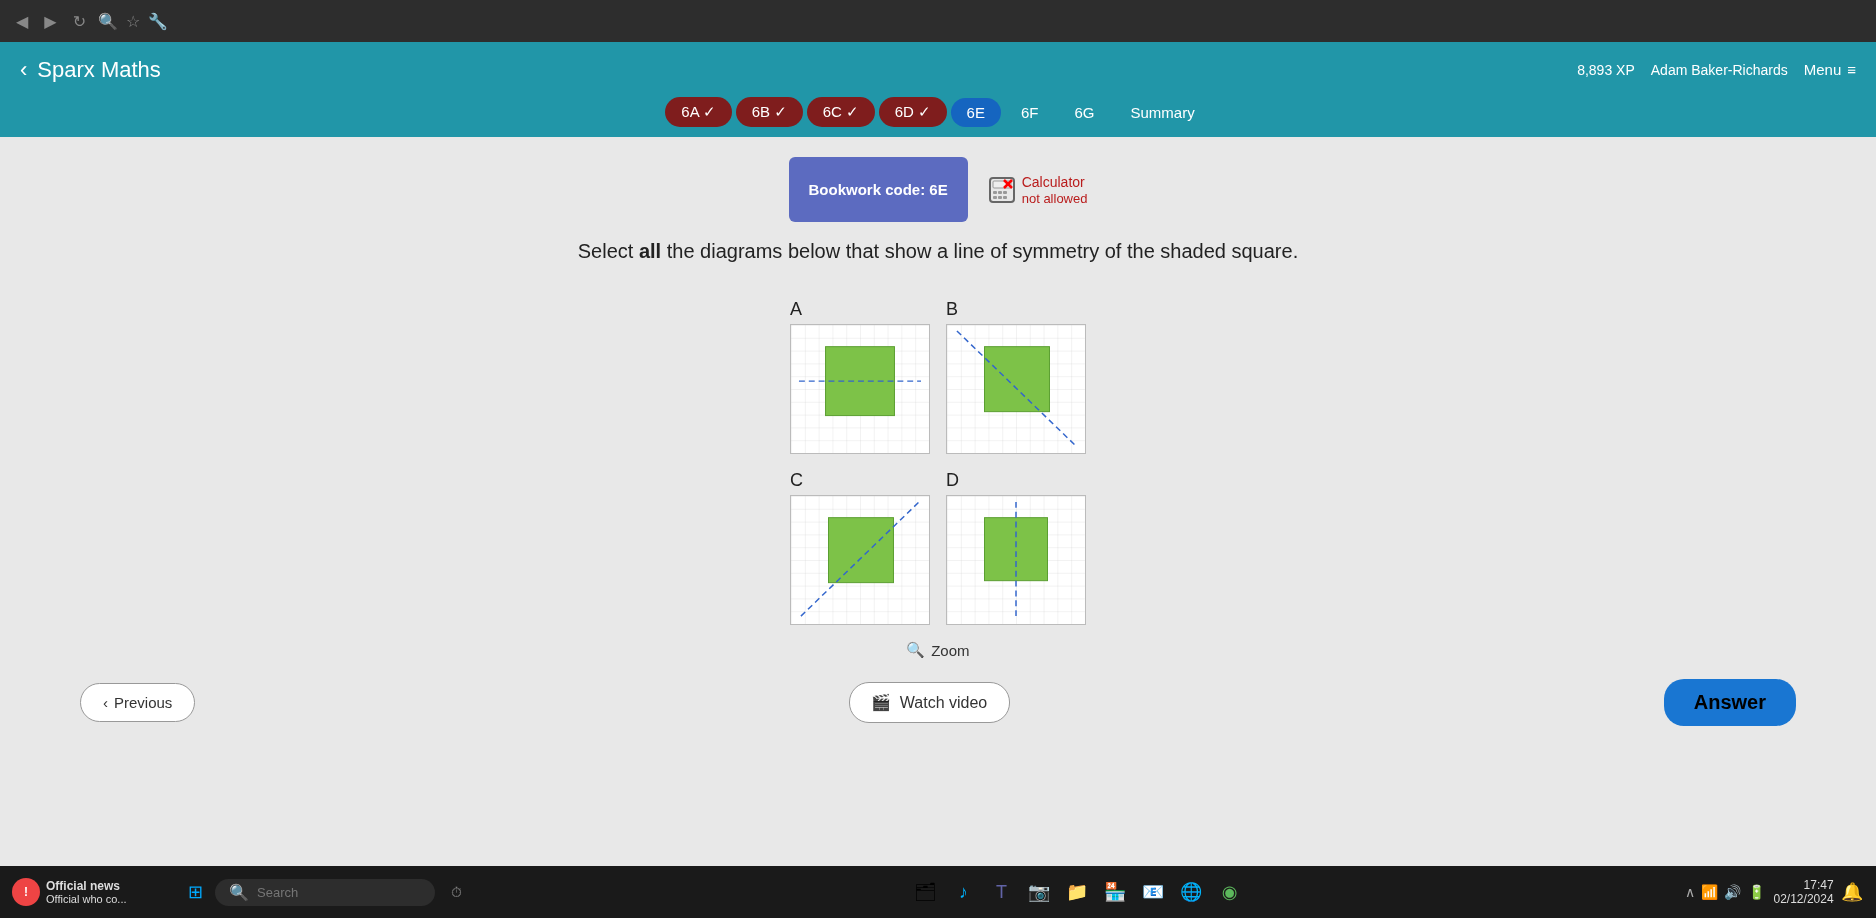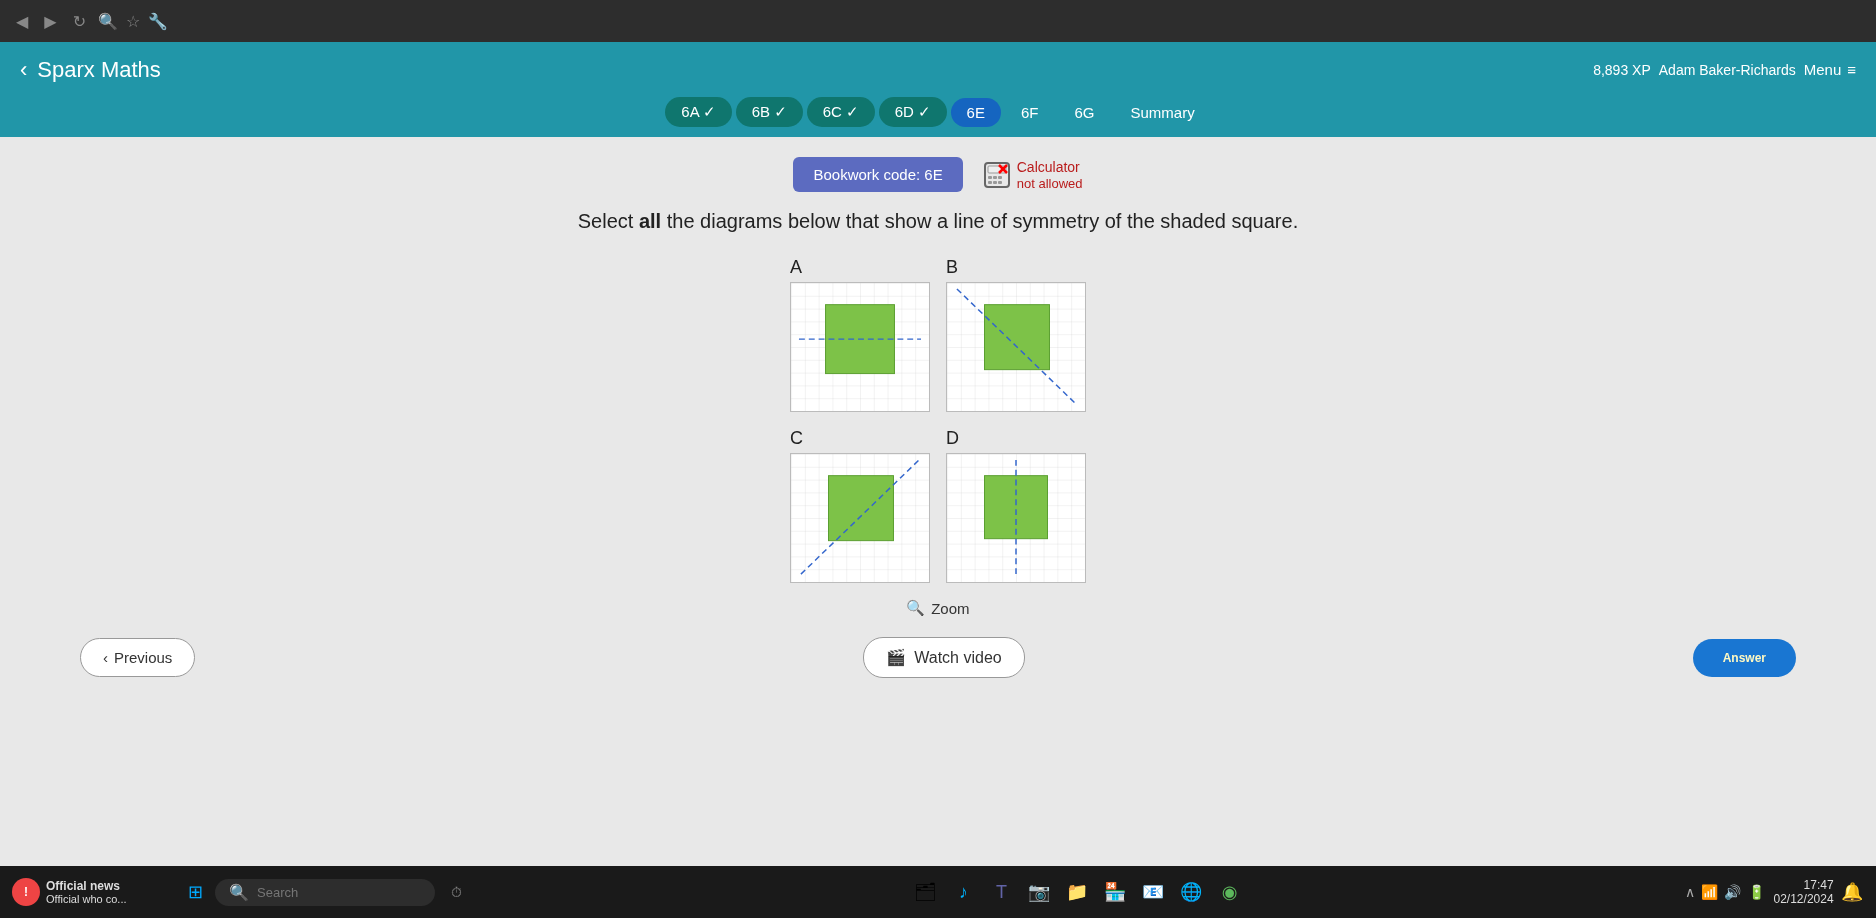--- a/index.html
+++ b/index.html
@@ -69,21 +69,21 @@
       cursor: pointer;
     }
     .header-title {
       color: white;
       font-size: 22px;
       font-weight: normal;
     }
     .header-right {
       display: flex;
       align-items: center;
-      gap: 8px;
+      gap: 16px;
       color: white;
       font-size: 14px;
     }
     .menu-btn {
       display: flex;
       align-items: center;
       gap: 6px;
       cursor: pointer;
       color: white;
       font-size: 15px;
@@ -100,21 +100,21 @@
     }
     .tab {
       padding: 6px 16px;
       border-radius: 20px;
       font-size: 15px;
       font-weight: 500;
       cursor: pointer;
       color: white;
     }
     .tab.completed {
-      background: #0f766e;
+      background: #7f1d1d;
       color: white;
     }
     .tab.active {
       background: #1565c0;
       color: white;
     }
     .tab.inactive {
       background: transparent;
       color: white;
       text-align: center;
@@ -134,38 +134,38 @@
     
     .info-row {
       display: flex;
       align-items: center;
       gap: 20px;
       margin-bottom: 18px;
     }
     .bookwork-code {
       background: #5c6bc0;
       color: white;
-      padding: 9px 20px;
+      padding: 24px 20px;
       border-radius: 6px;
       font-size: 15px;
-      font-weight: 400;
+      font-weight: 700;
     }
     .calculator-info {
       display: flex;
       align-items: center;
       gap: 6px;
       font-size: 14px;
       color: #b91c1c;
     }
 
     
     .question-text {
       font-size: 20px;
       color: #222;
-      margin-bottom: 24px;
+      margin-bottom: 36px;
       text-align: center;
     }
     .question-text strong {
       font-weight: bold;
     }
 
     
     .diagrams-grid {
       display: grid;
       grid-template-columns: 1fr 1fr;
@@ -235,25 +235,25 @@
       padding: 10px 22px;
       font-size: 16px;
       cursor: pointer;
       display: flex;
       align-items: center;
       gap: 8px;
       color: #333;
     }
     .answer-btn {
       background: #1976d2;
-      color: #fef9c3;
+      color: #000000;
       border: none;
       border-radius: 20px;
       padding: 12px 30px;
-      font-size: 12px;
+      font-size: 20px;
       font-weight: bold;
       cursor: pointer;
     }
 
     
     .taskbar {
       background: #1a1a1a;
       height: 52px;
       display: flex;
       align-items: center;

